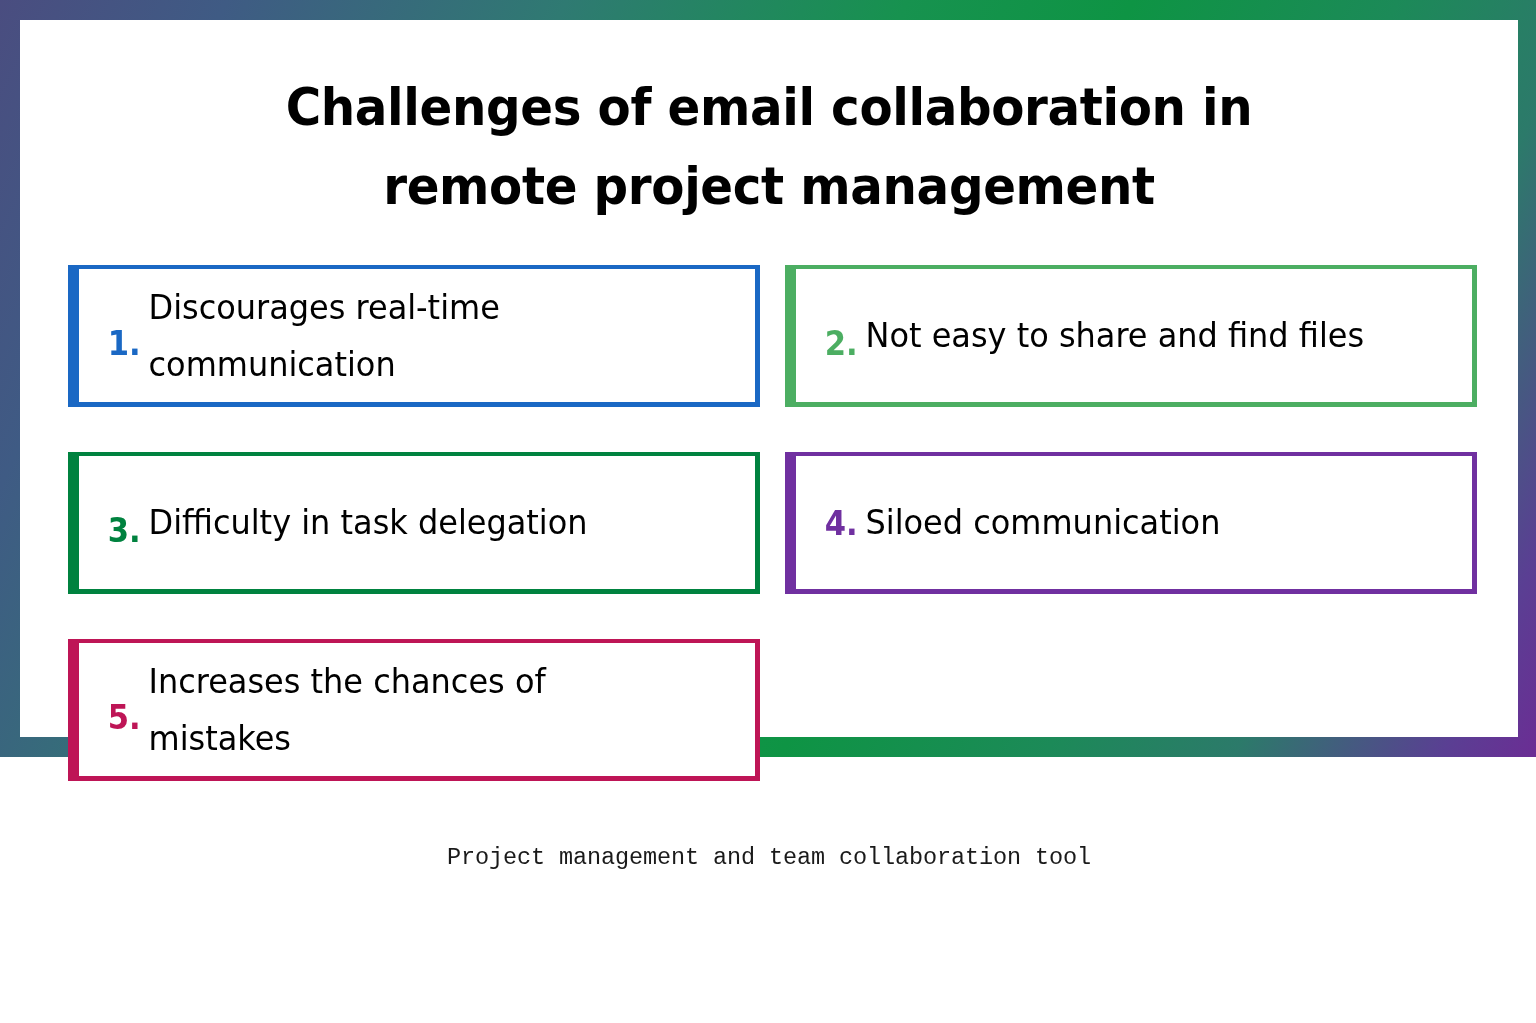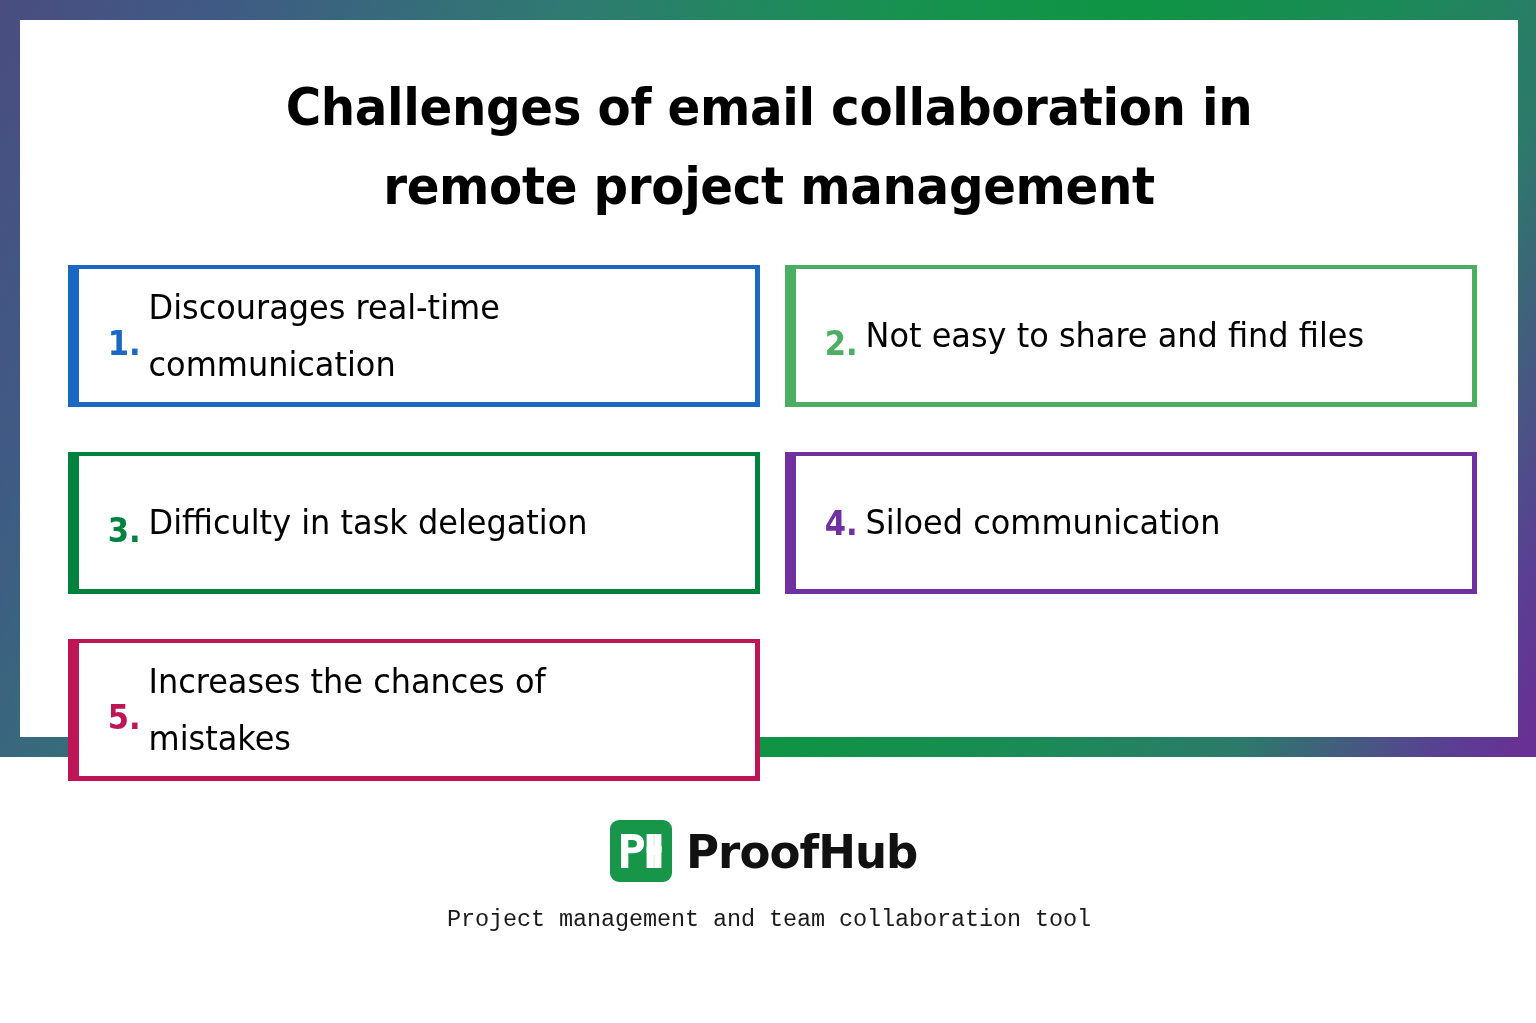--- a/index.html
+++ b/index.html
@@ -186,29 +186,17 @@
           <div class="card-num">4.</div>
           <div class="card-text">Siloed communication</div>
         </div>
         <div class="card two-line" style="--accent: #be1556;">
           <div class="card-num">5.</div>
           <div class="card-text">Increases the chances of mistakes</div>
         </div>
       </div>
 
     <div id="footer">
-      <div id="logo-row">
-        <div id="logo-mark">
-          <svg width="46" height="40" viewBox="0 0 46 40" aria-hidden="true">
-            <g fill="#ffffff">
-              <path d="M3 3 h12.5 c6.6 0 10.6 3.9 10.6 9.6 0 5.8-4.1 9.7-10.8 9.7 H10.3 V37 H3 Z M10.3 9.1 v7.3 h4.3 c2.8 0 4.4-1.3 4.4-3.7 0-2.3-1.6-3.6-4.4-3.6 Z"></path>
-              <path d="M28.6 3 h7.3 v12.3 h0.2 V3 h7.3 v34 h-7.3 V24.3 h-0.2 V37 h-7.3 Z"></path>
-              <rect x="28.6" y="15.3" width="15" height="6.4"></rect>
-            </g>
-          </svg>
-        </div>
-        <div id="logo-word">ProofHub</div>
-      </div>
       <div id="tagline">Project management and team collaboration tool</div>
     </div>
 
   </div>
 </div>
 
 </body></html>

